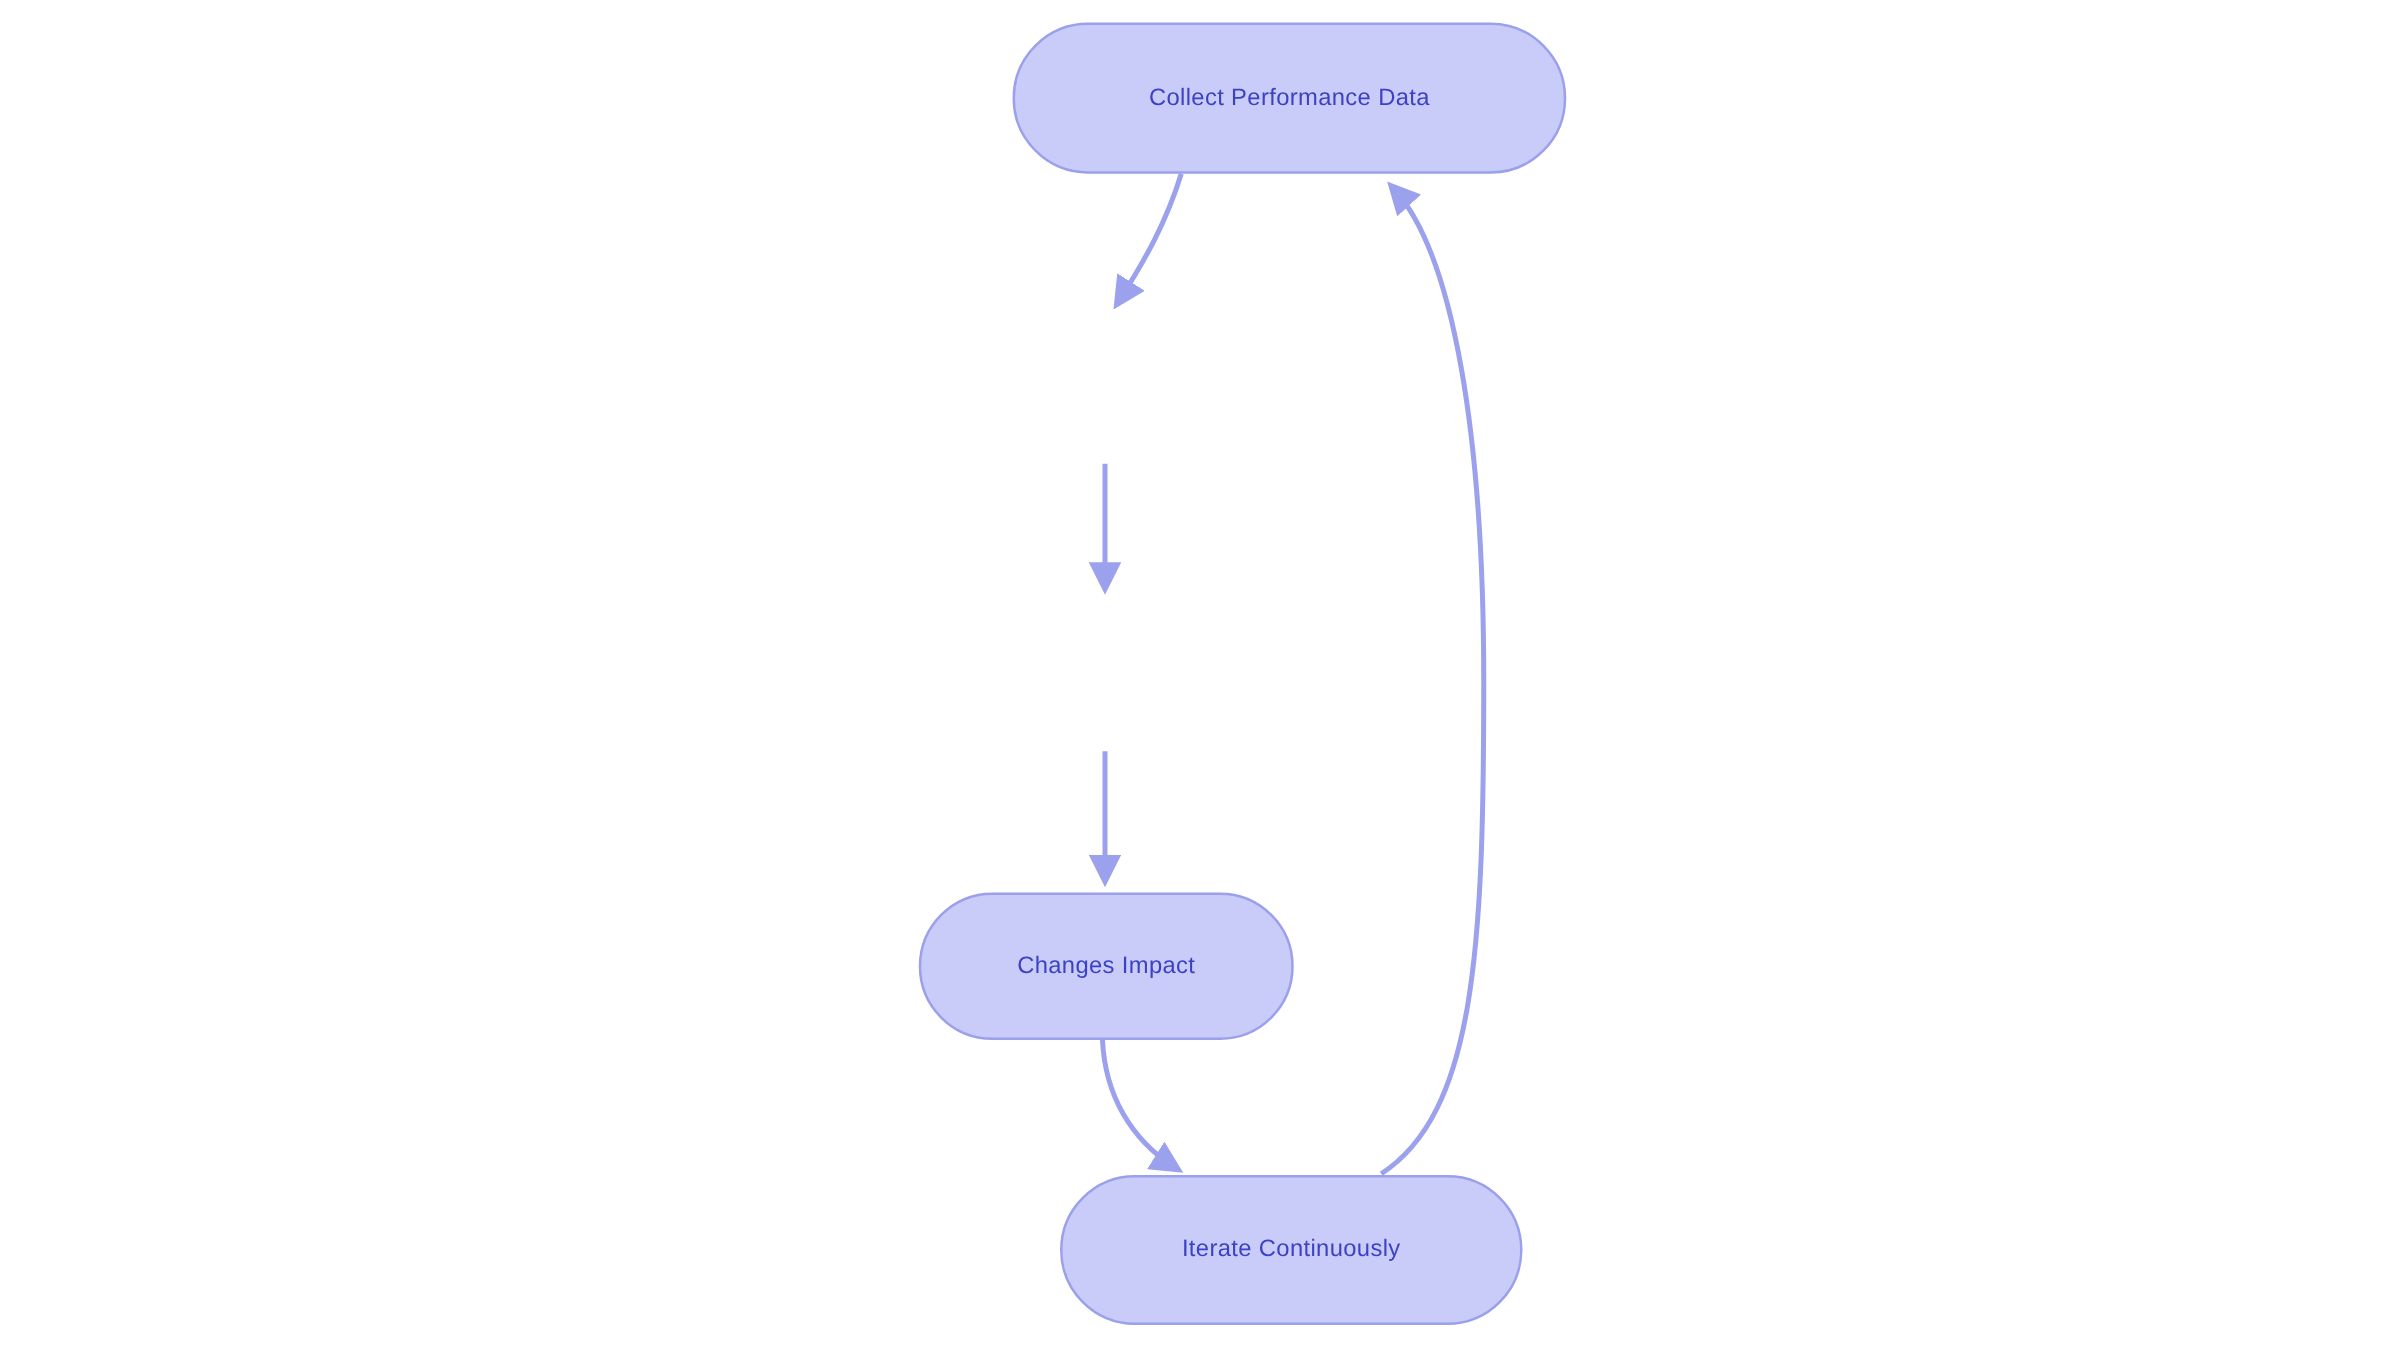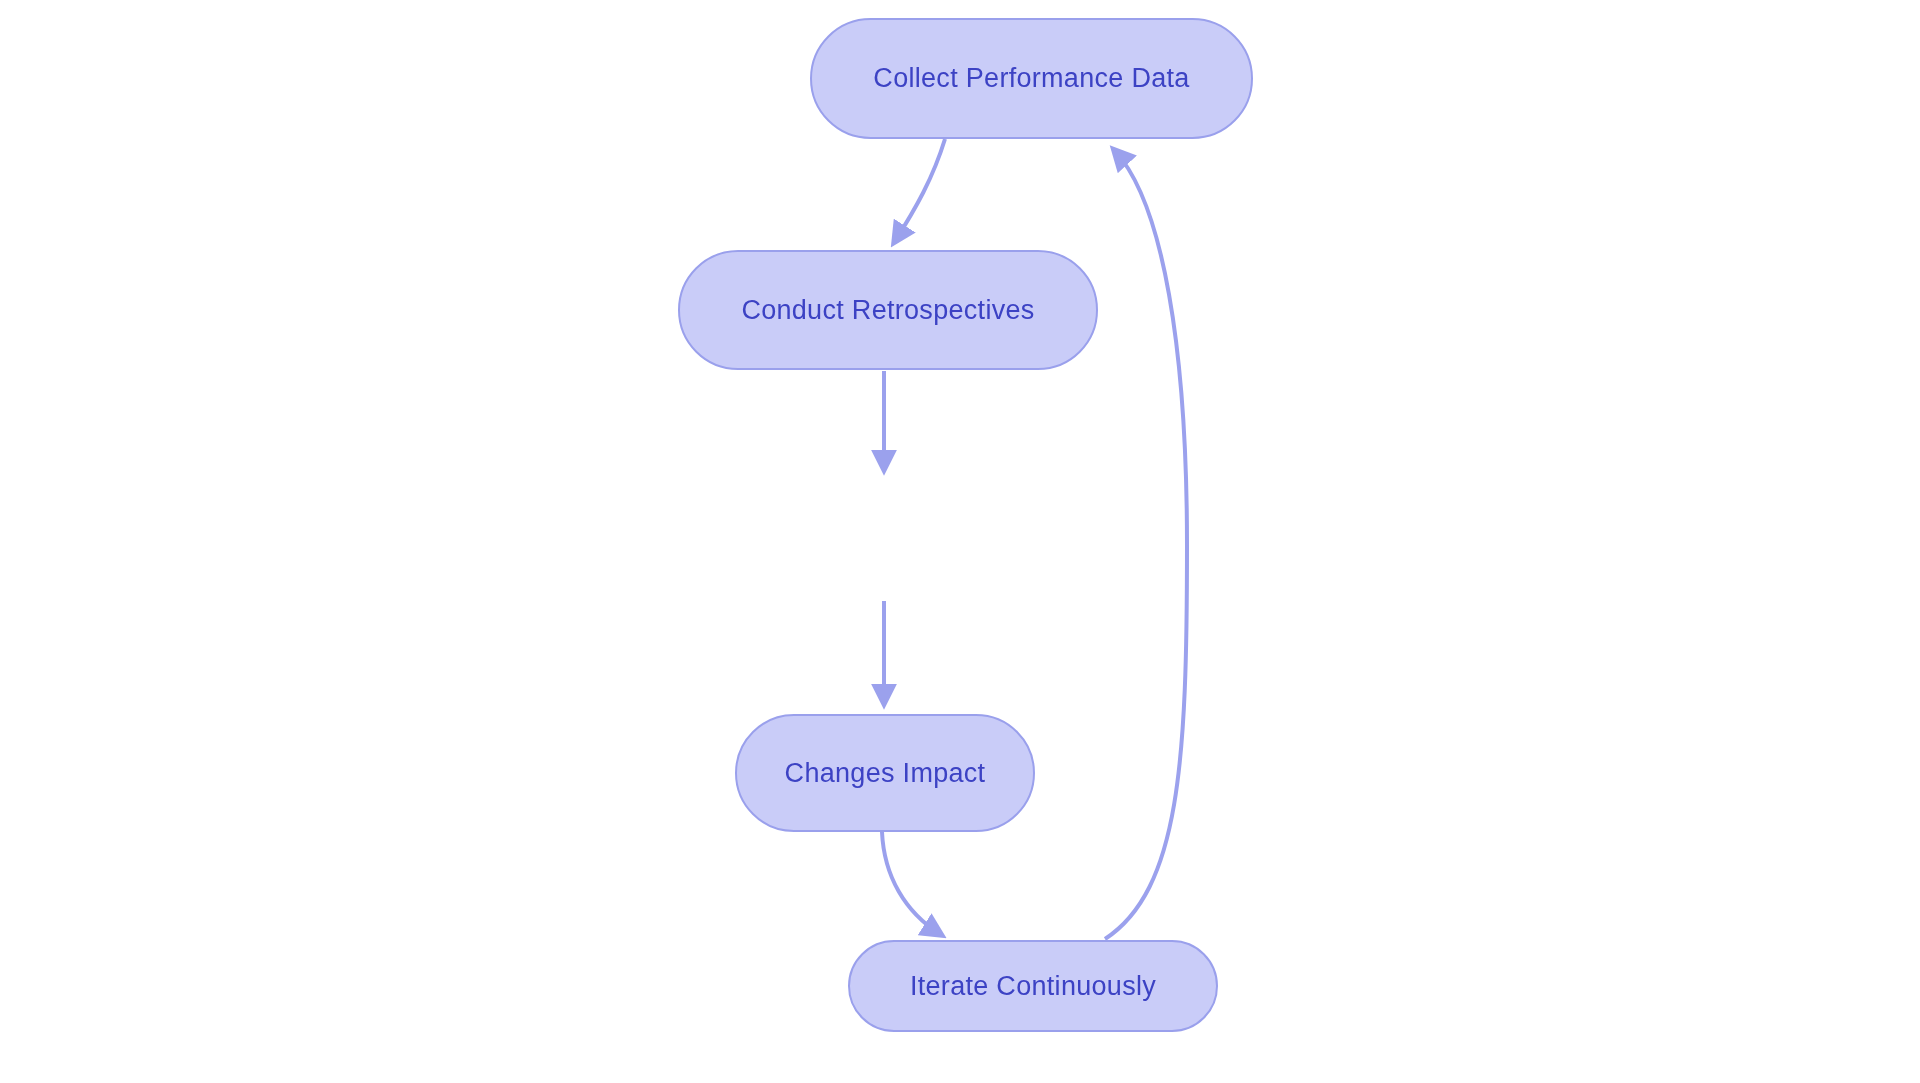--- a/index.html
+++ b/index.html
@@ -33,21 +33,21 @@
   .pill {
     position: absolute;
     box-sizing: border-box;
     display: flex;
     align-items: center;
     justify-content: center;
     background: var(--node-fill, #c9ccf8);
     border: 2px solid var(--node-border, #9aa0ec);
     border-radius: 61px;
     color: var(--text, #3c42c4);
-    font-size: 27px;
+    font-size: 19px;
     letter-spacing: 0.3px;
     white-space: nowrap;
     text-align: center;
   }
 </style>
 </head>
 <body style="background: rgb(255, 255, 255);">
 
 <div class="canvas">
 
@@ -66,26 +66,23 @@
 
     <path class="edge" marker-end="url(#ah)" d="M 882 832 C 884 876, 905 912, 940 934"></path>
 
     <path class="edge" marker-end="url(#ah)" d="M 1105 939 C 1180 890, 1187 760, 1187 545 C 1187 350, 1163 203, 1115 151"></path>
   </svg>
 
   <div class="pill" style="left:810px; top:18px; width:443px; height:121px;">
     <span>Collect Performance Data</span>
   </div>
 
-  <div class="pill" style="left:678px; top:250px; width:420px; height:120px;">
-    <span>Conduct Retrospectives</span>
-  </div>
 
 
   <div class="pill" style="left:735px; top:714px; width:300px; height:118px;">
     <span>Changes Impact</span>
   </div>
 
-  <div class="pill" style="left:848px; top:940px; width:370px; height:92px;">
+  <div class="pill" style="left:848px; top:940px; width:370px; height:120px;">
     <span>Iterate Continuously</span>
   </div>
 
 </div>
 
 </body></html>

